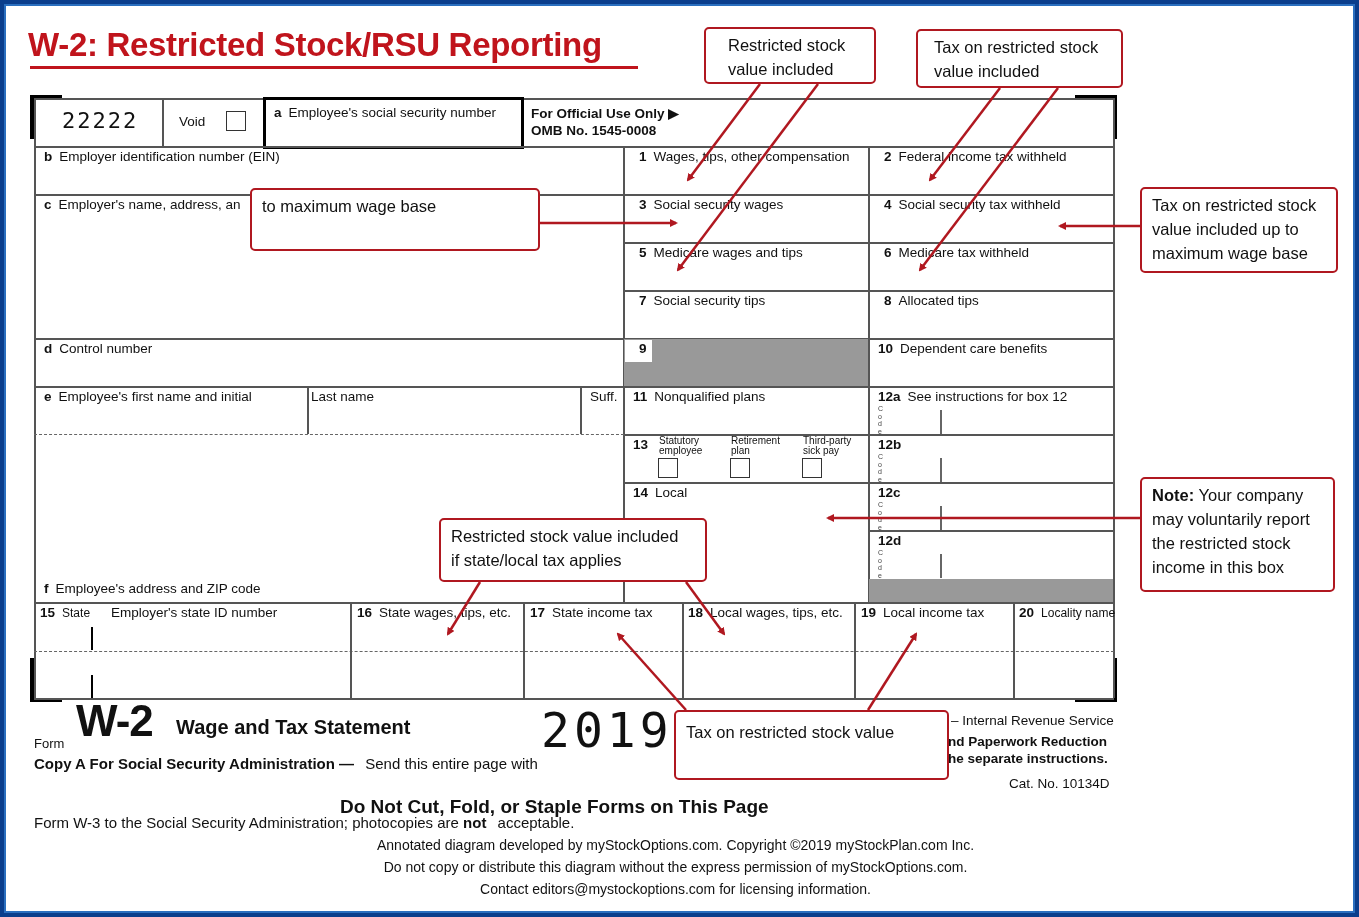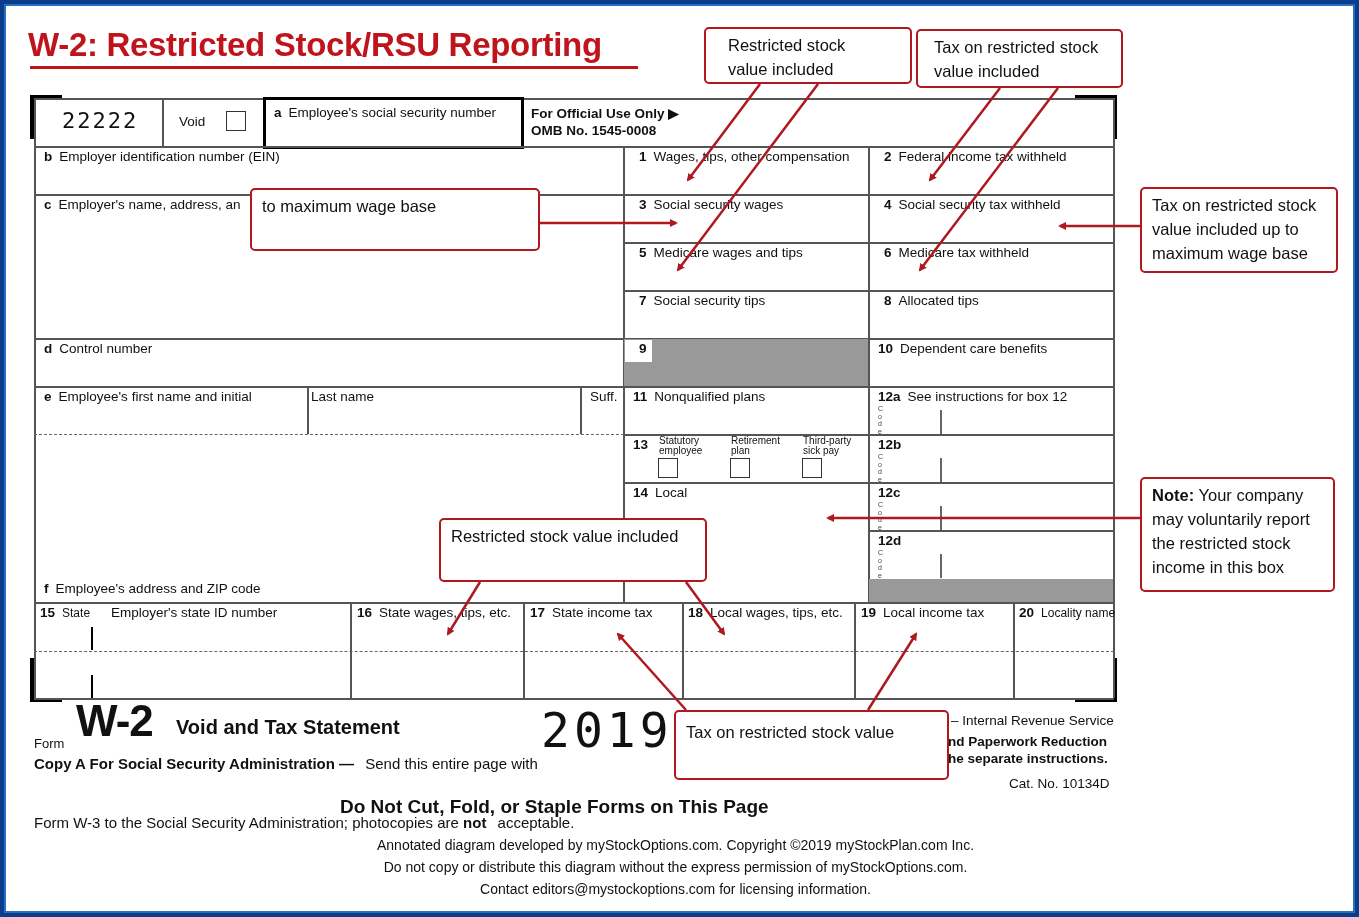--- a/index.html
+++ b/index.html
@@ -150,21 +150,21 @@
   <div class="lbl" style="left:40px;top:605px;"><b>15</b><span style="font-size:12px;">State</span></div>
   <div class="lbl" style="left:111px;top:605px;">Employer's state ID number</div>
   <div class="lbl" style="left:357px;top:605px;"><b>16</b><span>State wages, tips, etc.</span></div>
   <div class="lbl" style="left:530px;top:605px;"><b>17</b><span>State income tax</span></div>
   <div class="lbl" style="left:688px;top:605px;"><b>18</b><span>Local wages, tips, etc.</span></div>
   <div class="lbl" style="left:861px;top:605px;"><b>19</b><span>Local income tax</span></div>
   <div class="lbl" style="left:1019px;top:605px;"><b>20</b><span style="font-size:12px;">Locality name</span></div>
 
   <div class="lbl" style="left:34px;top:736px;font-size:13px;">Form</div>
   <div class="lbl" style="left:76px;top:696px;font-size:44px;font-weight:bold;letter-spacing:-1px;">W-2</div>
-  <div class="lbl" style="left:176px;top:716px;font-size:20px;font-weight:bold;">Void and Tax Statement</div>
+  <div class="lbl" style="left:176px;top:716px;font-size:20px;font-weight:bold;">Wage and Tax Statement</div>
   <div class="lbl" style="left:541px;top:702px;font-size:48px;font-family:'DejaVu Sans Mono',monospace;letter-spacing:4px;">2019</div>
   <div class="lbl" style="left:34px;top:755px;font-size:15px;"><b>Copy A For Social Security Administration —</b><span> Send this entire page with</span></div>
   <div class="lbl" style="left:34px;top:814px;font-size:15px;"><span>Form W-3 to the Social Security Administration; photocopies are </span><b>not</b><span> acceptable.</span></div>
   <div class="lbl" style="left:951px;top:713px;font-size:13.5px;">– Internal Revenue Service</div>
   <div class="lbl" style="left:948px;top:734px;font-size:13.5px;font-weight:bold;">nd Paperwork Reduction</div>
   <div class="lbl" style="left:948px;top:751px;font-size:13.5px;font-weight:bold;">he separate instructions.</div>
   <div class="lbl" style="left:1009px;top:776px;font-size:13.5px;">Cat. No. 10134D</div>
   <div class="lbl" style="left:340px;top:796px;font-size:19px;font-weight:bold;">Do Not Cut, Fold, or Staple Forms on This Page</div>
 </div>
 
@@ -182,21 +182,21 @@
     <line x1="540" y1="223" x2="676" y2="223" marker-end="url(#ah)"></line>
     <line x1="1140" y1="226" x2="1060" y2="226" marker-end="url(#ah)"></line>
     <line x1="1140" y1="518" x2="828" y2="518" marker-end="url(#ah)"></line>
     <line x1="480" y1="582" x2="448" y2="634" marker-end="url(#ah)"></line>
     <line x1="686" y1="582" x2="724" y2="634" marker-end="url(#ah)"></line>
     <line x1="686" y1="710" x2="618" y2="634" marker-end="url(#ah)"></line>
     <line x1="868" y1="710" x2="916" y2="634" marker-end="url(#ah)"></line>
   </g>
 </svg>
 
-<div class="callout" style="left:704px;top:27px;width:208px;height:57px;padding-left:22px;">
+<div class="callout" style="left:704px;top:27px;width:172px;height:57px;padding-left:22px;">
   <div>Restricted stock</div>
     <div>value included</div>
 </div>
 <div class="callout" style="left:916px;top:29px;width:207px;height:59px;padding-left:16px;">
   <div>Tax on restricted stock</div>
     <div>value included</div>
 </div>
 <div class="callout" style="left:250px;top:188px;width:290px;height:63px;">
     <div>to maximum wage base</div>
 </div>
@@ -206,20 +206,21 @@
     <div>maximum wage base</div>
 </div>
 <div class="callout" style="left:1140px;top:477px;width:195px;height:115px;">
   <div><b>Note:</b><span> Your company</span></div>
   <div>may voluntarily report</div>
     <div>the restricted stock</div>
     <div>income in this box</div>
 </div>
 <div class="callout" style="left:439px;top:518px;width:268px;height:64px;">
   <div>Restricted stock value included</div>
+    <div>if state/local tax applies</div>
 </div>
 <div class="callout" style="left:674px;top:710px;width:275px;height:70px;padding-top:8px;">
   <div>Tax on restricted stock value</div>
 </div>
 
 <div class="footer-line" style="left:-4px;top:837px;">Annotated diagram developed by myStockOptions.com. Copyright ©2019 myStockPlan.com Inc.</div>
 <div class="footer-line" style="left:-4px;top:859px;">Do not copy or distribute this diagram without the express permission of myStockOptions.com.</div>
 <div class="footer-line" style="left:-4px;top:881px;">Contact editors@mystockoptions.com for licensing information.</div>
 
 </body></html>

